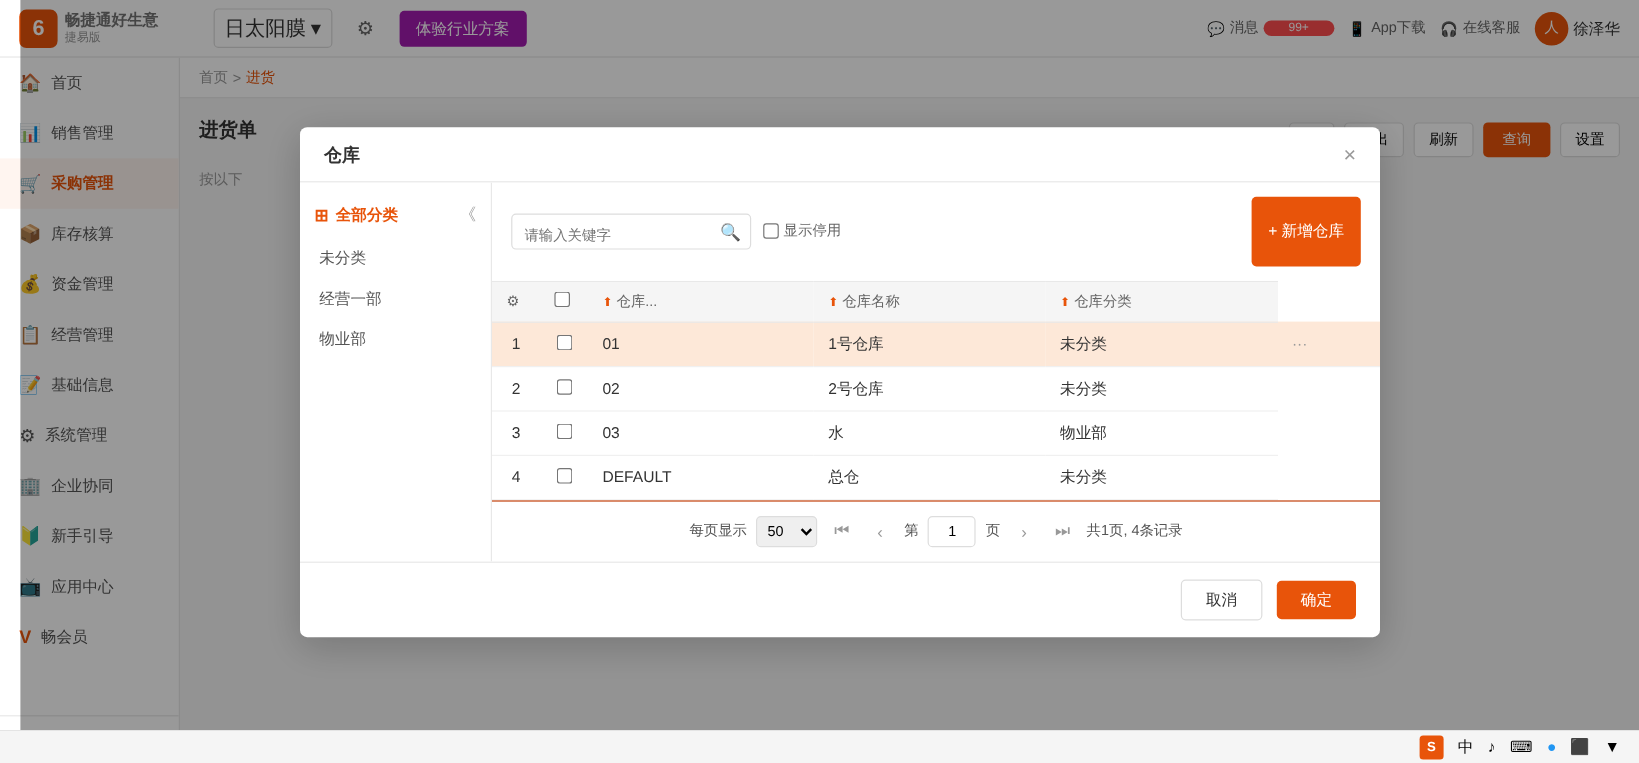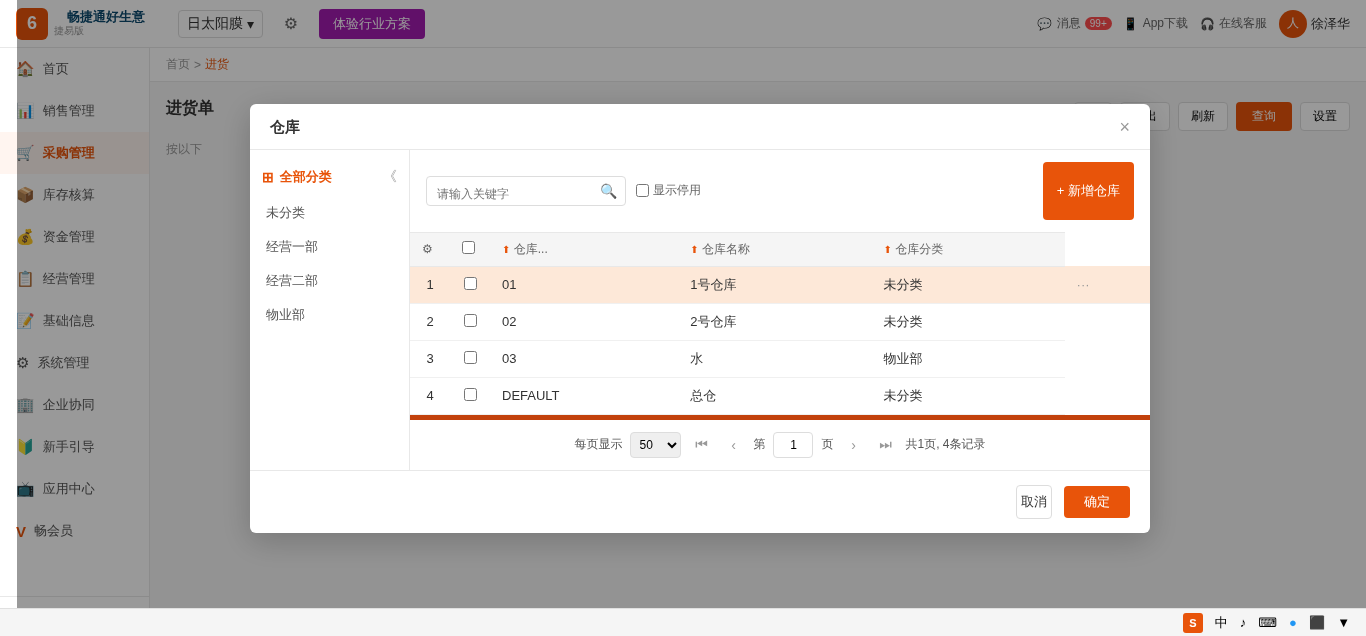--- a/index.html
+++ b/index.html
@@ -6,26 +6,26 @@
     body { font-family: 'Microsoft YaHei', Arial, sans-serif; font-size: 13px; background: #f0f2f5; overflow: hidden; }
 
     
     .top-header {
       display: flex; align-items: center; height: 48px;
       background: #fff; border-bottom: 1px solid #e8e8e8;
       padding: 0 16px; gap: 12px; position: relative; z-index: 10;
     }
     .logo-area { display: flex; align-items: center; gap: 6px; min-width: 150px; }
     .logo-icon { width: 32px; height: 32px; background: #e8540a; border-radius: 6px; display: flex; align-items: center; justify-content: center; color: #fff; font-size: 18px; font-weight: bold; }
-    .logo-text { font-size: 13px; color: #0c4a6e; font-weight: bold; line-height: 1.2; margin-left: 13px; }
+    .logo-text { font-size: 13px; color: #737373; font-weight: bold; line-height: 1.2; }
     .logo-sub { font-size: 10px; color: #999; }
-    .company-select { display: flex; align-items: center; gap: 4px; cursor: pointer; color: #333; font-size: 14px; padding: 4px 8px; border: 1px solid #ddd; border-radius: 4px; }
+    .company-select { display: flex; align-items: center; gap: 4px; cursor: pointer; color: #333; font-size: 17px; padding: 4px 8px; border: 1px solid #ddd; border-radius: 4px; }
     .header-actions { display: flex; align-items: center; gap: 12px; margin-left: auto; }
     .action-btn { display: flex; align-items: center; gap: 4px; color: #666; cursor: pointer; font-size: 12px; }
-    .badge { background: #ff4d4f; color: #fff; border-radius: 10px; padding: 1px 5px; font-size: 10px; }
+    .badge { background: #ff4d4f; color: #fff; border-radius: 10px; padding: 1px 21px; font-size: 10px; }
     .trial-btn { background: #a21caf; color: #fff; border: none; border-radius: 4px; padding: 6px 14px; font-size: 13px; cursor: pointer; }
     .gear-btn { width: 32px; height: 32px; display: flex; align-items: center; justify-content: center; cursor: pointer; color: #666; font-size: 16px; }
     .user-area { display: flex; align-items: center; gap: 4px; color: #333; cursor: pointer; font-size: 13px; }
     .user-avatar { width: 28px; height: 28px; border-radius: 50%; background: #e8540a; display: flex; align-items: center; justify-content: center; color: #fff; font-size: 12px; }
 
     
     .layout { display: flex; height: calc(636px - 48px); }
 
     
     .sidebar { width: 150px; background: #fff; border-right: 1px solid #e8e8e8; display: flex; flex-direction: column; overflow-y: auto; }
@@ -73,28 +73,28 @@
     .warehouse-table { flex: 1; overflow-y: auto; }
     .warehouse-table table { width: 100%; border-collapse: collapse; }
     .warehouse-table th { background: #f5f5f5; padding: 8px 12px; text-align: left; font-size: 12px; color: #666; font-weight: normal; border-bottom: 1px solid #e8e8e8; border-top: 1px solid #e8e8e8; }
     .warehouse-table td { padding: 9px 12px; font-size: 13px; color: #333; border-bottom: 1px solid #f0f0f0; }
     .warehouse-table tr.highlighted { background: #fde8d8; }
     .th-center { text-align: center; }
     .td-center { text-align: center; }
     .sort-icon { font-size: 10px; color: #e8540a; }
 
     
-    .pagination { display: flex; align-items: center; justify-content: center; padding: 12px 16px; gap: 8px; font-size: 12px; color: #555; border-top: 5px solid #c2410c; }
+    .pagination { display: flex; align-items: center; justify-content: center; padding: 12px 16px; gap: 8px; font-size: 12px; color: #555; border-top: 1px solid #c2410c; }
     .page-select { height: 26px; border: 1px solid #ddd; border-radius: 4px; padding: 0 4px; font-size: 12px; }
     .page-input { width: 40px; height: 26px; border: 1px solid #ddd; border-radius: 4px; text-align: center; font-size: 12px; }
     .page-btn { width: 24px; height: 24px; display: flex; align-items: center; justify-content: center; cursor: pointer; color: #999; border: none; background: none; font-size: 14px; }
 
     
     .dialog-footer { display: flex; align-items: center; justify-content: flex-end; gap: 12px; padding: 14px 20px; border-top: 1px solid #e8e8e8; }
-    .btn-cancel { background: #fff; color: #333; border: 1px solid #ddd; border-radius: 4px; padding: 7px 4px; font-size: 13px; cursor: pointer; }
+    .btn-cancel { background: #fff; color: #333; border: 1px solid #ddd; border-radius: 4px; padding: 7px 20px; font-size: 13px; cursor: pointer; }
     .btn-confirm { background: #e8540a; color: #fff; border: none; border-radius: 4px; padding: 7px 20px; font-size: 13px; cursor: pointer; }
 
     
     .statusbar { position: fixed; bottom: 0; left: 0; width: 100%; height: 28px; background: #f5f5f5; border-top: 1px solid #e0e0e0; display: flex; align-items: center; justify-content: flex-end; padding: 0 16px; gap: 12px; z-index: 200; }
     .s-logo { width: 20px; height: 20px; background: #e8540a; border-radius: 3px; display: flex; align-items: center; justify-content: center; color: #fff; font-size: 11px; font-weight: bold; }
   </style>
 </head>
 <body>
 
 <div class="top-header">
@@ -229,21 +229,20 @@
       <div class="category-panel">
         <div class="category-header">
           <div class="category-all">
             <span class="category-grid-icon">⊞</span>
             <span>全部分类</span>
           </div>
           <span class="collapse-btn">《</span>
         </div>
         <div class="category-item">未分类</div>
         <div class="category-item">经营一部</div>
-        <div class="category-item">经营二部</div>
         <div class="category-item">物业部</div>
       </div>
 
       <div class="table-panel">
 
         <div class="table-toolbar">
           <div class="search-input-wrap">
             <input type="text" class="search-input" placeholder="请输入关键字" style="">
             <span class="search-icon">🔍</span>
           </div>

